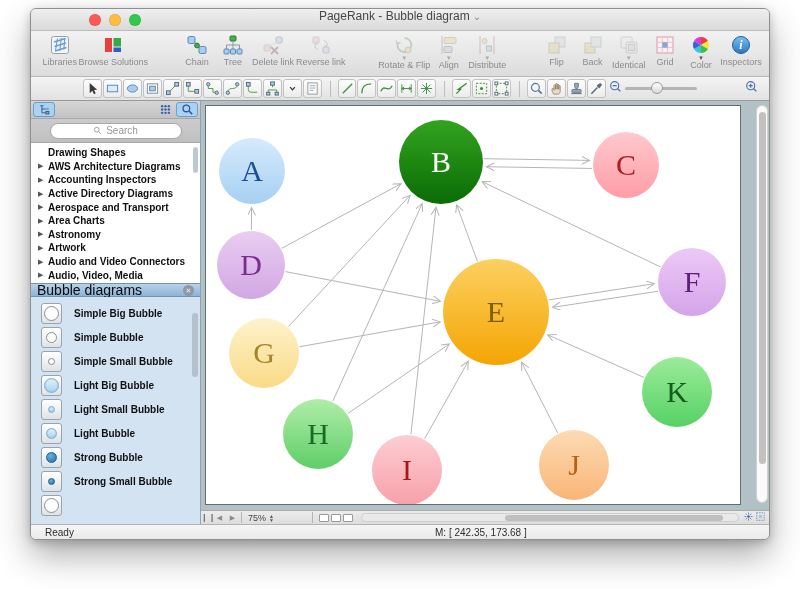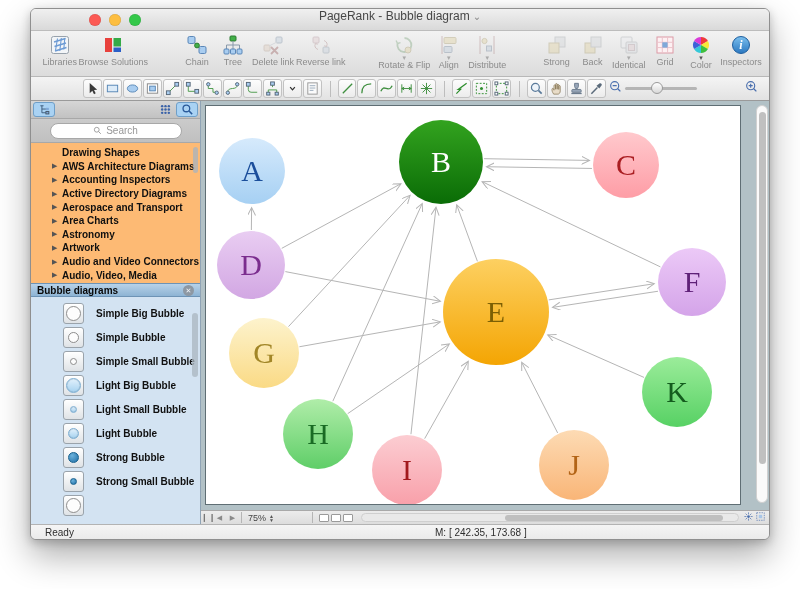--- a/index.html
+++ b/index.html
@@ -37,45 +37,45 @@
   .t-grow { flex:1 1 auto; }
   .zslider { display:flex; align-items:center; gap:6px; margin-right:46px; }
   .ztrack { width:72px; height:3px; background:#b5b5b5; border-radius:2px; position:relative; }
   .zknob { position:absolute; left:26px; top:-5px; width:12px; height:12px; border-radius:50%;
     background:linear-gradient(#ffffff,#d8d8d8); border:1px solid #9a9a9a; }
 
   
   .main { position:relative; height:423px; display:flex; }
 
   
-  .sidebar { width:170px; height:423px; background:#fdba74; border-right:1px solid #8fa3b5;
+  .sidebar { width:170px; height:423px; background:#ffffff; border-right:1px solid #8fa3b5;
     display:flex; flex-direction:column; position:relative; }
   .sb-head { height:18px; background:linear-gradient(#d6d6d6,#c2c2c2); border-bottom:1px solid #a8a8a8;
     display:flex; align-items:center; padding:0 2px; }
   .sb-hbtn { width:22px; height:15px; border-radius:3px; display:flex; align-items:center; justify-content:center; }
   .sb-hbtn.active { background:#a9d2f3; border:1px solid #6f9fc8; }
   .sb-hbtn svg { width:13px; height:13px; }
   .sb-hgrow { flex:1 1 auto; }
   .sb-search { height:24px; background:linear-gradient(#cbcbcb,#c0c0c0); border-bottom:1px solid #a8a8a8;
     display:flex; align-items:center; justify-content:center; }
   .sfield { width:132px; height:16px; background:#fff; border:1px solid #a8a8a8; border-radius:9px;
     display:flex; align-items:center; justify-content:center; gap:4px; color:#989898; font-size:10px; }
   .sfield svg { width:9px; height:9px; }
   .sb-libs { height:140px; padding-top:3px; position:relative; }
-  .lib-row { height:13.6px; display:flex; align-items:center; padding-left:21px; }
+  .lib-row { height:13.6px; display:flex; align-items:center; padding-left:7px; }
   .lib-tri { width:10px; font-size:7px; color:#555; }
   .lib-lbl { font-size:10px; font-weight:bold; color:#101010; white-space:nowrap; }
   .libscroll { position:absolute; right:2px; top:4px; width:5px; height:26px; background:#9fb4c6; border-radius:3px; opacity:.7;}
   .sb-active { height:14px; background:linear-gradient(#b7d2e8,#8db4d4); border-top:1px solid #6d93b5;
     border-bottom:1px solid #6d93b5; display:flex; align-items:center; padding:0 6px; }
-  .sb-active .albl { flex:1; font-size:10px; font-weight:bold; color:#0a0a0a; }
+  .sb-active .albl { flex:1; font-size:14px; font-weight:normal; color:#0a0a0a; }
   .sb-active .closex { width:11px; height:11px; border-radius:50%; background:#8d98a3; color:#eef2f6;
     font-size:7px; line-height:11px; text-align:center; }
   .sb-shapes { flex:1; overflow:hidden; padding:4px 0 0 10px; position:relative; background:#d3e3f2; }
-  .shape-row { height:24px; display:flex; align-items:center; gap:12px;margin-left:22px; }
+  .shape-row { height:24px; display:flex; align-items:center; gap:12px; }
   .shape-btn { width:21px; height:21px; border:1px solid #9aa3ab; border-radius:3px;
     background:linear-gradient(#ffffff,#dfe3e6); box-shadow:inset 0 1px 0 #fff;
     display:flex; align-items:center; justify-content:center; }
   .shape-lbl { font-size:10px; font-weight:bold; color:#101010; }
   .bub { border-radius:50%; }
   .bub.simple { background:#fdfdfd; border:1px solid #8d8d8d; }
   .bub.light  { background:linear-gradient(#e2f1fc,#a6d2f0); border:1px solid #7fb0d4; }
   .bub.strong { background:radial-gradient(circle at 35% 30%, #6cb2dc, #1f6fa6); border:1px solid #18628f; }
   .bub.big { width:15px; height:15px; } .bub.medium { width:11px; height:11px; } .bub.small { width:7px; height:7px; }
   .shapescroll { position:absolute; right:2px; top:16px; width:6px; height:64px; background:#aab6bf; border-radius:3px; opacity:.75; }
@@ -217,21 +217,21 @@
         </svg>
         <span class="caret">▾</span>
         <span class="lbl">Distribute</span>
       </div>
       <div class="tb-gap-m"></div>
       <div class="tbtn disabled">
         <svg viewBox="0 0 22 22">
           <rect x="9" y="3" width="10" height="10" fill="#ccd4dc" stroke="#9aa4ae"></rect>
           <rect x="3" y="9" width="10" height="10" fill="#f2cf5e" stroke="#b99b2e"></rect>
         </svg>
-        <span class="lbl">Strong</span>
+        <span class="lbl">Flip</span>
       </div>
       <div class="tbtn disabled">
         <svg viewBox="0 0 22 22">
           <rect x="3" y="9" width="10" height="10" fill="#f2cf5e" stroke="#b99b2e"></rect>
           <rect x="9" y="3" width="10" height="10" fill="#ccd4dc" stroke="#9aa4ae"></rect>
         </svg>
         <span class="lbl">Back</span>
       </div>
       <div class="tbtn disabled">
         <svg viewBox="0 0 22 22">

